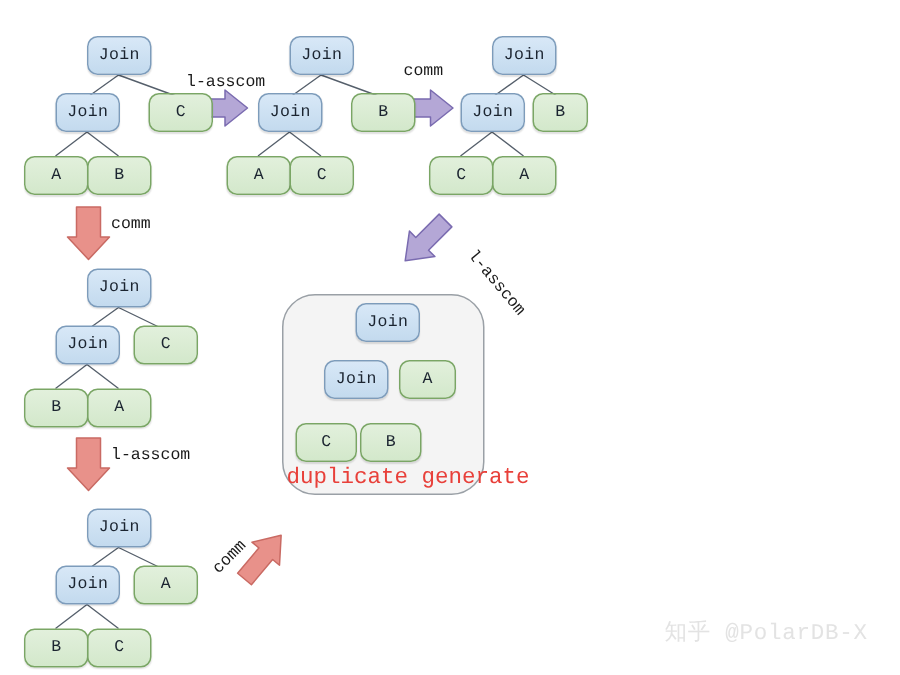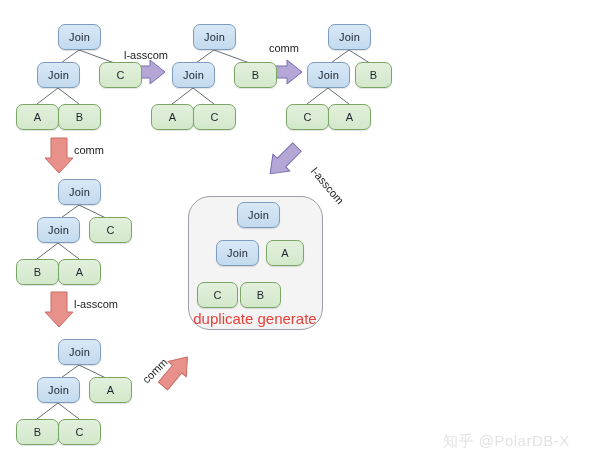--- a/index.html
+++ b/index.html
@@ -12,20 +12,21 @@
     height: 450px;
     position: relative;
     overflow: hidden;
     font-family: "Liberation Sans", sans-serif;
   }
   #canvas {
     position: absolute;
     left: 0; top: 0;
     width: 600px;
     height: 450px;
+    font-family: Liberation Mono, monospace;
   }
   .tree {
     position: absolute;
   }
   .node {
     position: absolute;
     box-sizing: border-box;
     border-radius: 7px;
     display: flex;
     align-items: center;
@@ -189,15 +190,15 @@
     <div class="dup-label" style="left:191px; top:310px; width:128px;">duplicate generate</div>
   </div>
 
   <div class="arrow-label" style="left:124px; top:49px;">l-asscom</div>
   <div class="arrow-label" style="left:269px; top:42px;">comm</div>
   <div class="arrow-label" style="left:74px; top:144px;">comm</div>
   <div class="arrow-label" style="left:74px; top:298px;">l-asscom</div>
   <div class="arrow-label rot-pos50" style="left:318px; top:165px;">l-asscom</div>
   <div class="arrow-label rot-neg45" style="left:140px; top:377px;">comm</div>
 
-  <div class="watermark" style="left:443px; top:432px;">知乎 @PolarDB-X</div>
+  <div class="watermark" style="left:443px; top:412px;">知乎 @PolarDB-X</div>
 
 </div>
 
 </body></html>

